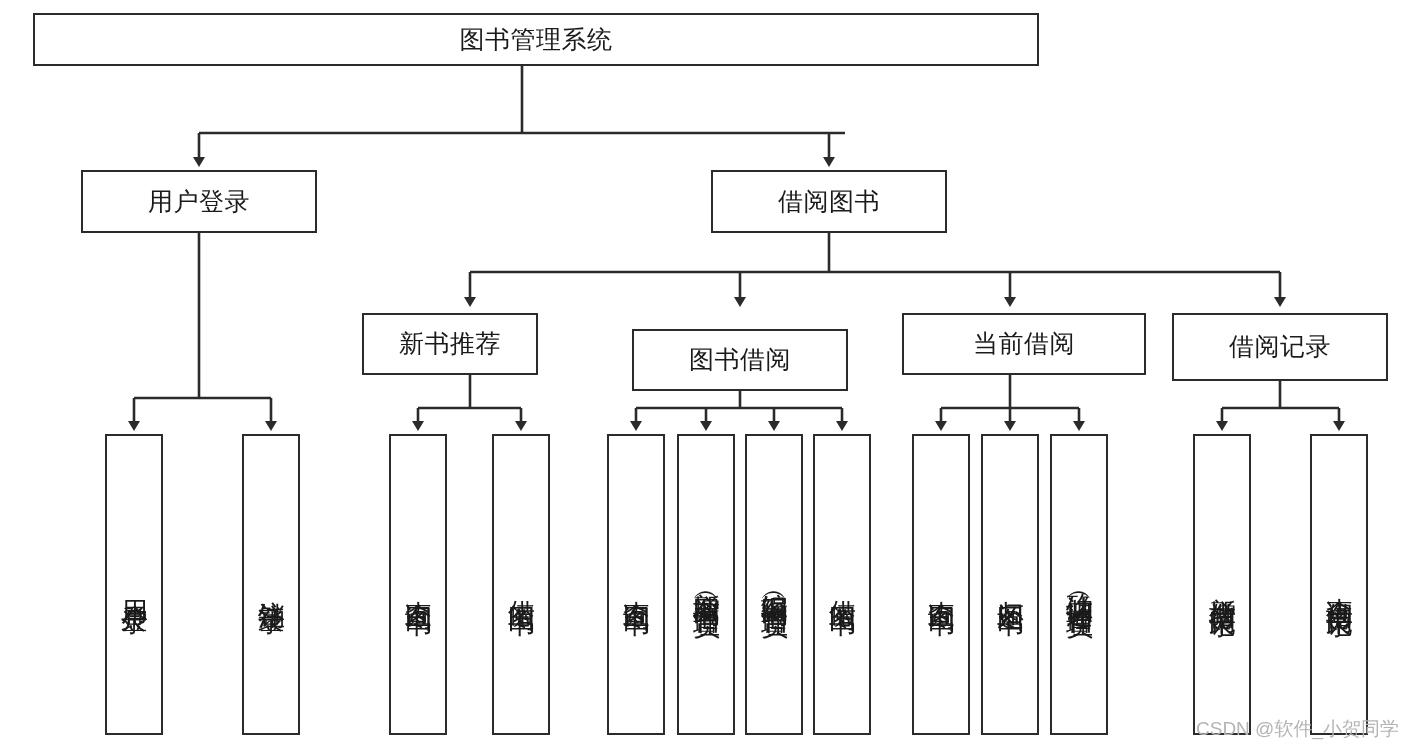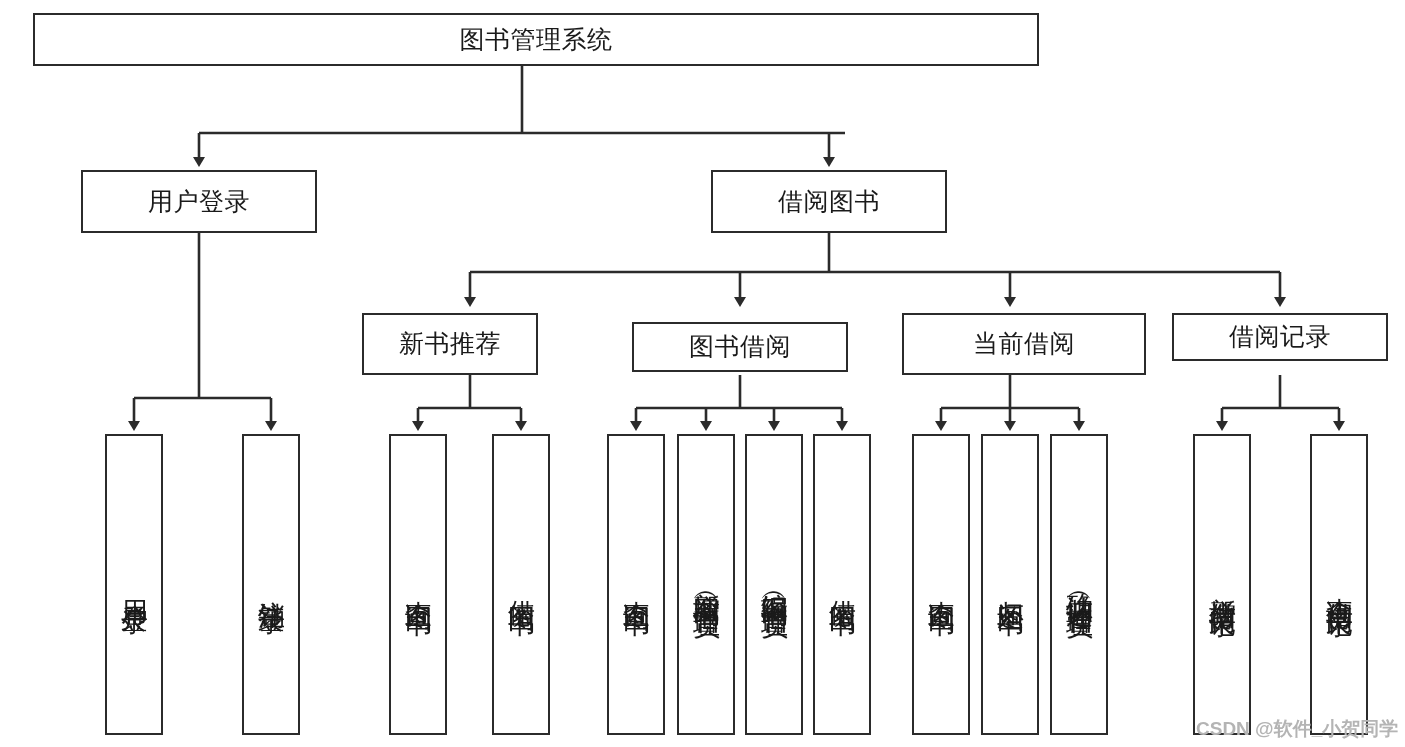--- a/index.html
+++ b/index.html
@@ -136,27 +136,27 @@
   <div class="node horiz" style="left:81px; top:170px; width:236px; height:63px;">
     <span class="label">用户登录</span>
   </div>
   <div class="node horiz" style="left:711px; top:170px; width:236px; height:63px;">
     <span class="label">借阅图书</span>
   </div>
 
   <div class="node horiz" style="left:362px; top:313px; width:176px; height:62px;">
     <span class="label">新书推荐</span>
   </div>
-  <div class="node horiz" style="left:632px; top:322px; width:216px; height:50px;">
+  <div class="node horiz" style="left:632px; top:329px; width:216px; height:62px;">
     <span class="label">图书借阅</span>
   </div>
   <div class="node horiz" style="left:902px; top:313px; width:244px; height:62px;">
     <span class="label">当前借阅</span>
   </div>
-  <div class="node horiz" style="left:1172px; top:313px; width:216px; height:48px;">
+  <div class="node horiz" style="left:1172px; top:313px; width:216px; height:68px;">
     <span class="label">借阅记录</span>
   </div>
 
   <div class="node vert" style="left:105px; top:434px; width:58px; height:301px;">
     <span class="label">用户登录</span>
   </div>
   <div class="node vert" style="left:242px; top:434px; width:58px; height:301px;">
     <span class="label">注销登录</span>
   </div>
 
@@ -190,15 +190,15 @@
     <span class="label">确认归还（管理员）</span>
   </div>
 
   <div class="node vert" style="left:1193px; top:434px; width:58px; height:301px;">
     <span class="label">新增借阅记录</span>
   </div>
   <div class="node vert" style="left:1310px; top:434px; width:58px; height:301px;">
     <span class="label">查询借阅记录</span>
   </div>
 
-  <div class="watermark" style="left:1196px; top:716px;font-weight:bold;">CSDN @软件_小贺同学</div>
+  <div class="watermark" style="left:1196px; top:716px;">CSDN @软件_小贺同学</div>
 
 </div>
 
 </body></html>

